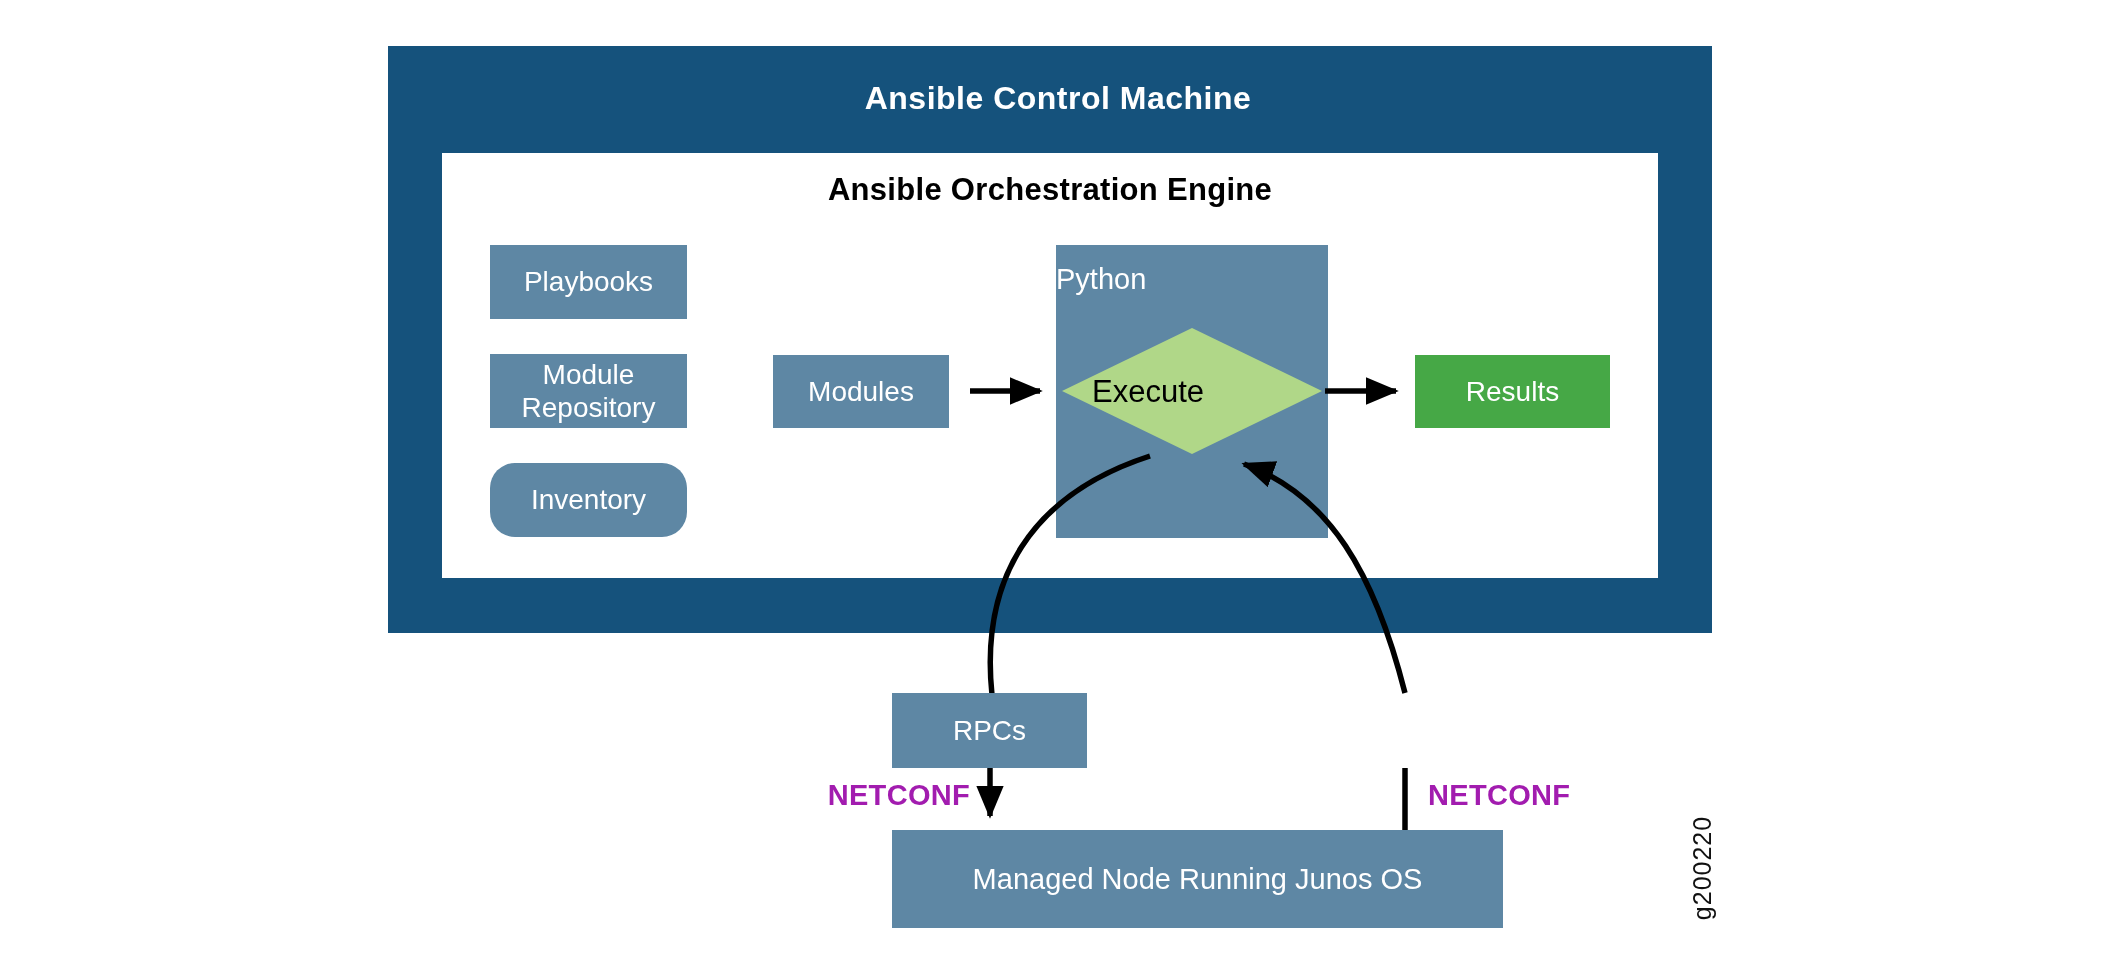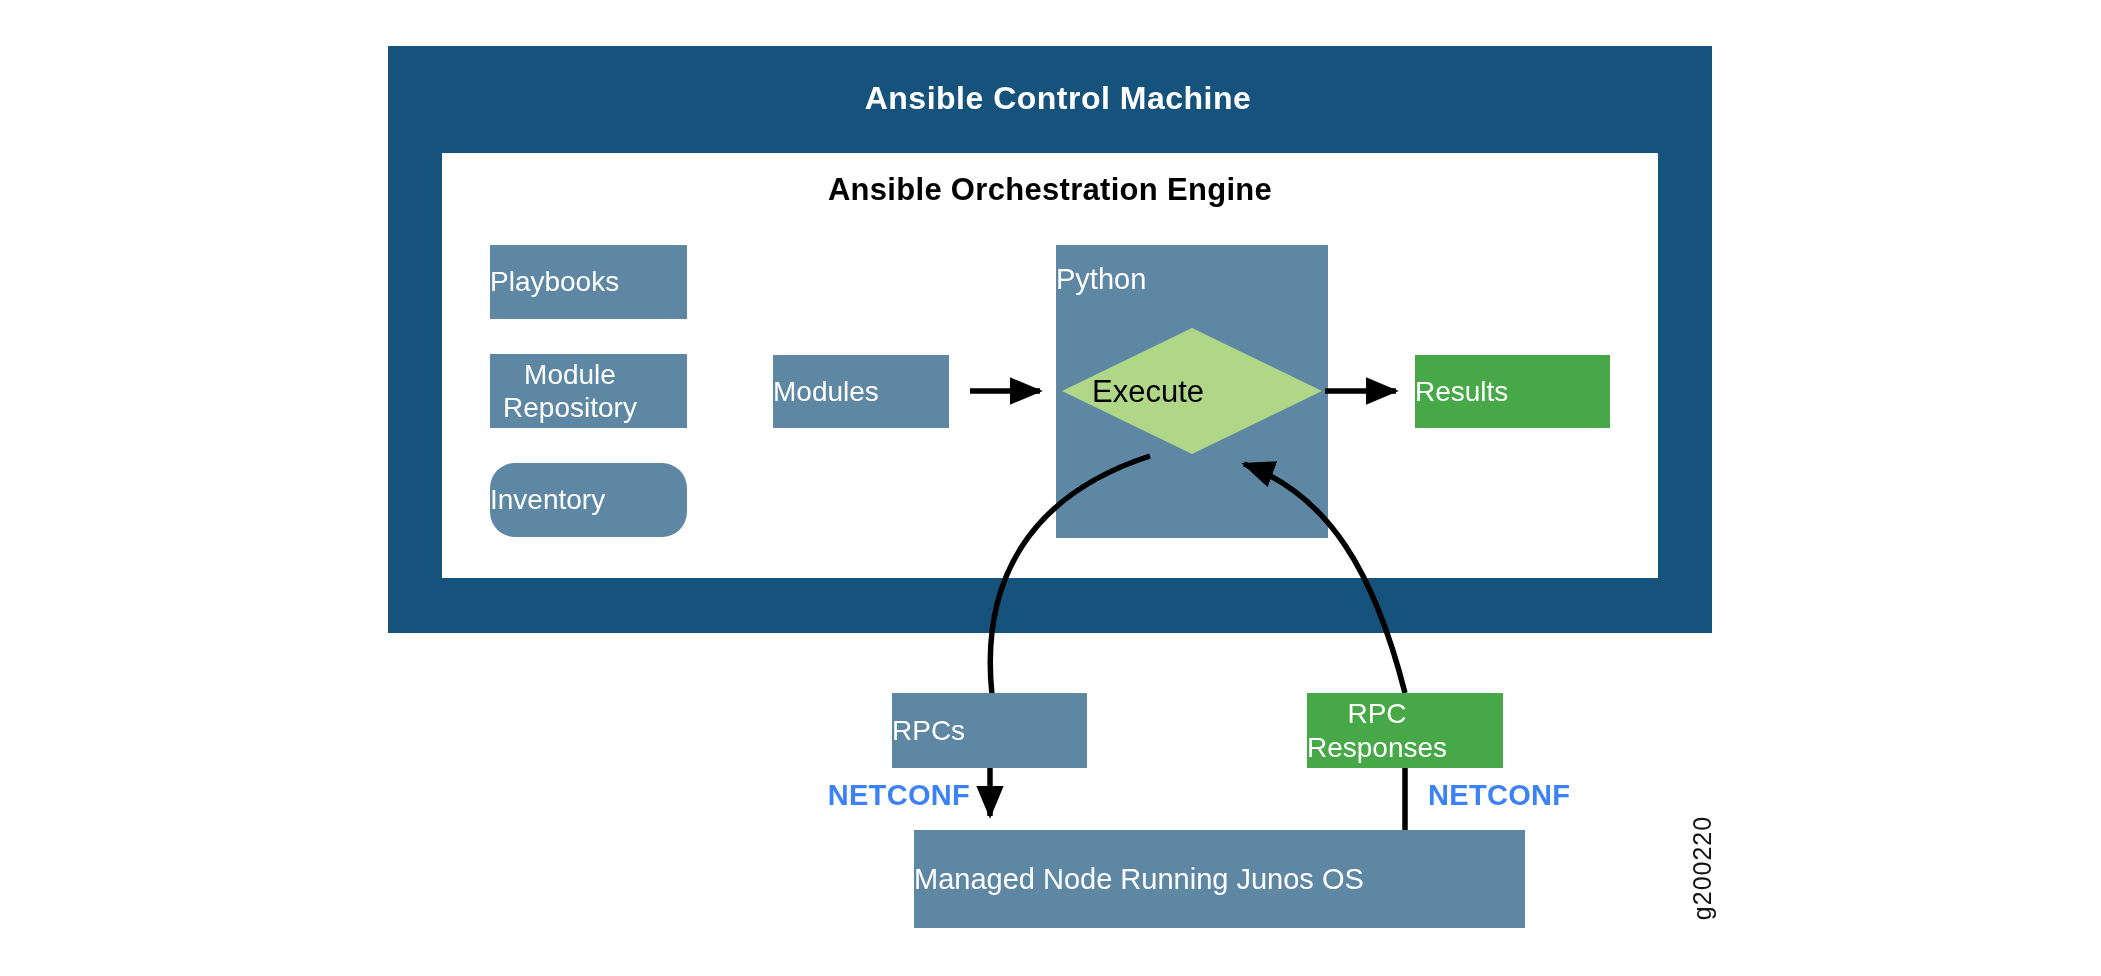--- a/index.html
+++ b/index.html
@@ -12,37 +12,37 @@
   *{box-sizing:border-box;}
   html,body{margin:0;padding:0;background:#ffffff;}
   body{font-family:"Liberation Sans","DejaVu Sans",sans-serif;}
   .canvas{position:relative;width:2101px;height:976px;background:#ffffff;overflow:hidden;}
 
   .outer-box{position:absolute;left:388px;top:46px;width:1324px;height:587px;background:var(--dark-blue,#15527C);z-index:1;}
   .outer-title{position:absolute;left:396px;top:80px;width:1324px;text-align:center;color:#ffffff;font-size:32px;font-weight:600;letter-spacing:.5px;z-index:2;}
   .inner-box{position:absolute;left:442px;top:153px;width:1216px;height:425px;background:#ffffff;z-index:2;}
   .inner-title{position:absolute;left:442px;top:172px;width:1216px;text-align:center;color:#000000;font-size:31px;font-weight:600;letter-spacing:.3px;z-index:3;}
 
-  .node{position:absolute;display:flex;align-items:center;text-align:center;color:#ffffff;font-size:28px;line-height:1.18;z-index:3;}
+  .node{position:absolute;display:flex;align-items:center;justify-content:center;text-align:center;color:#ffffff;font-size:28px;line-height:1.18;z-index:3;}
   .steel{background:var(--steel-blue,#5E87A4);}
   .green{background:var(--green,#46A846);}
 
   .playbooks{left:490px;top:245px;width:197px;height:74px;}
   .module-repo{left:490px;top:354px;width:197px;height:74px;}
   .inventory{left:490px;top:463px;width:197px;height:74px;border-radius:25px;}
   .modules{left:773px;top:355px;width:176px;height:73px;}
   .python-box{position:absolute;left:1056px;top:245px;width:272px;height:293px;background:var(--steel-blue,#5E87A4);z-index:3;}
   .python-label{position:absolute;left:1056px;top:263px;width:272px;color:#ffffff;font-size:29px;z-index:6;}
   .execute-label{position:absolute;left:1092px;top:374px;width:200px;text-align:left;color:#000000;font-size:31px;z-index:7;}
   .results{left:1415px;top:355px;width:195px;height:73px;}
   .rpcs{left:892px;top:693px;width:195px;height:75px;z-index:8;}
   .rpc-responses{left:1307px;top:693px;width:196px;height:75px;z-index:8;}
-  .managed-node{left:892px;top:830px;width:611px;height:98px;font-size:29px;z-index:8;margin-left:22px;}
+  .managed-node{left:892px;top:830px;width:611px;height:98px;font-size:29px;z-index:8;}
 
-  .netconf{position:absolute;top:779px;color:#3b82f6;font-size:29px;font-weight:700;z-index:6;letter-spacing:.3px;}
+  .netconf{position:absolute;top:779px;color:#a21caf;font-size:29px;font-weight:700;z-index:6;letter-spacing:.3px;}
   .netconf-left{left:808px;width:162px;text-align:right;}
   .netconf-right{left:1428px;width:162px;text-align:left;}
 
   .figure-id{position:absolute;left:1602px;top:855px;width:200px;height:26px;line-height:26px;text-align:center;color:#111111;font-size:25px;transform:rotate(-90deg);z-index:6;letter-spacing:1px;}
 
   svg.overlay{position:absolute;left:0;top:0;width:2101px;height:976px;z-index:5;pointer-events:none;}
 </style>
 </head>
 <body>
 
@@ -95,23 +95,20 @@
     <path d="M 990 768 L 990 816" stroke="#000000" stroke-width="5.5" fill="none" marker-end="url(#arrow)"></path>
 
     <path d="M 1405 768 L 1405 830" stroke="#000000" stroke-width="5.5" fill="none"></path>
   </svg>
 
   <div class="execute-label">Execute</div>
 
   <div class="node steel rpcs">
     <span>RPCs</span>
   </div>
-  <div class="node green rpc-responses">
-    <span style="width:140px;">RPC Responses</span>
-  </div>
   <div class="node steel managed-node">
     <span>Managed Node Running Junos OS</span>
   </div>
 
   <div class="netconf netconf-left">NETCONF</div>
   <div class="netconf netconf-right">NETCONF</div>
 
   <div class="figure-id">g200220</div>
 
 </div>

